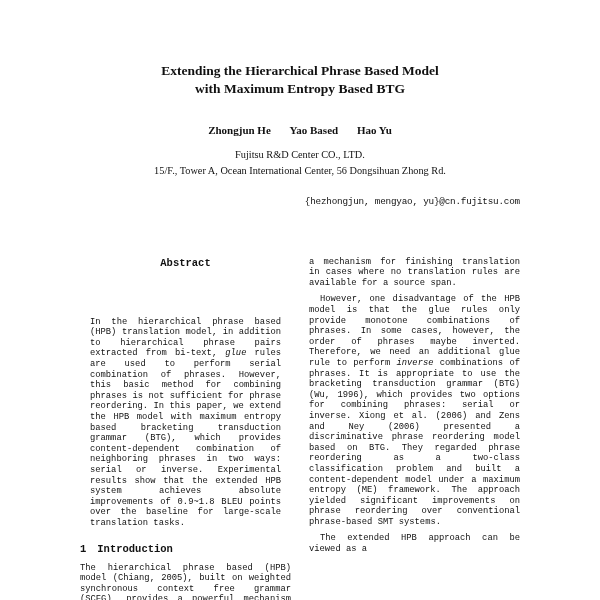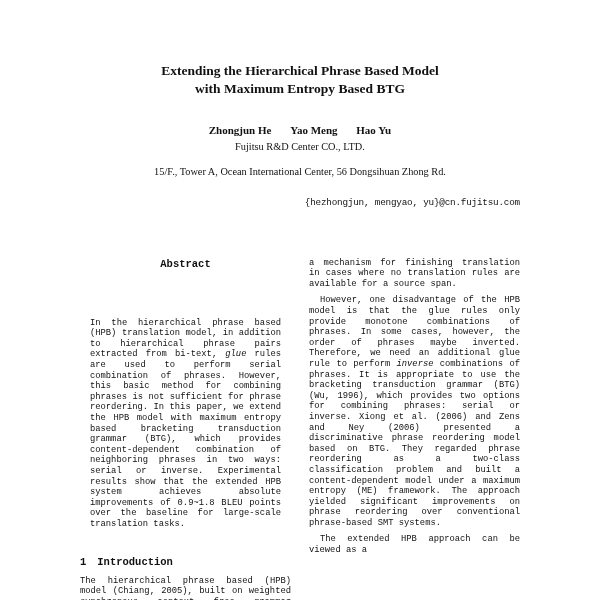--- a/index.html
+++ b/index.html
@@ -11,41 +11,41 @@
     overflow: hidden;
     font-family: "Liberation Serif", serif;
     color: #111111;
     padding: 62px 80px 8px 80px;
     position: relative;
   }
   .title { text-align: center; font-size: 13.5px; font-weight: bold; line-height: 1.32; }
   .title-line { display: block; }
   .authors { text-align: center; margin-top: 26px; font-weight: bold; font-size: 11px; }
   .author + .author { margin-left: 16px; }
-  .affil { text-align: center; font-size: 10.3px; margin-top: 14px; }
-  .affil-first { margin-top: 5px; }
+  .affil { text-align: center; font-size: 10.3px; margin-top: 5px; }
+  .affil-first { margin-top: 13px; }
   .email {
     text-align: right;
     font-family: "Liberation Mono", monospace;
     font-size: 9.3px;
     margin-top: 20px;
     letter-spacing: -0.2px;
   }
   .columns { display: flex; gap: 18px; margin-top: 50px; font-family: Liberation Mono, monospace; }
   .col { flex: 1 1 0; min-width: 0; }
   .abs-heading { text-align: center; font-weight: bold; font-size: 10.5px; margin-bottom: 7px; }
   .abs-text { padding: 0 10px; margin-top: 48px; }
   .body-text, .abs-text, .bullet-text, .bullet-marker {
     font-size: 8.8px;
     line-height: 10.6px;
     text-align: justify;
     hyphens: auto;
     -webkit-hyphens: auto;
   }
-  .sec-heading { font-weight: bold; font-size: 10.5px; margin: 26px 0 8px 0; }
+  .sec-heading { font-weight: bold; font-size: 10.5px; margin: 14px 0 8px 0; }
   .sec-num { margin-right: 11px; }
   .body-text { margin-bottom: 6px; }
   .indent { text-indent: 11px; }
   .bullet-item { display: flex; margin: 4px 0 0 6px; }
   .bullet-marker { width: 13px; flex: 0 0 13px; text-align: left; }
   .bullet-text { flex: 1 1 auto; }
   em { font-style: italic; }
 </style>
 </head>
 <body>
@@ -53,21 +53,21 @@
 <div class="page">
 
   <div class="header">
     <h1 class="title">
       <span class="title-line">Extending the Hierarchical Phrase Based Model</span>
       <span class="title-line">with Maximum Entropy Based BTG</span>
     </h1>
 
     <div class="authors">
       <span class="author">Zhongjun He</span>
-      <span class="author">Yao Meng</span>
+      <span class="author">Yao Based</span>
       <span class="author">Hao Yu</span>
     </div>
 
     <div class="affil affil-first">Fujitsu R&amp;D Center CO., LTD.</div>
     <div class="affil">15/F., Tower A, Ocean International Center, 56 Dongsihuan Zhong Rd.</div>
     <div class="email">{hezhongjun, mengyao, yu}@cn.fujitsu.com</div>
   </div>
 
   <div class="columns">
 

